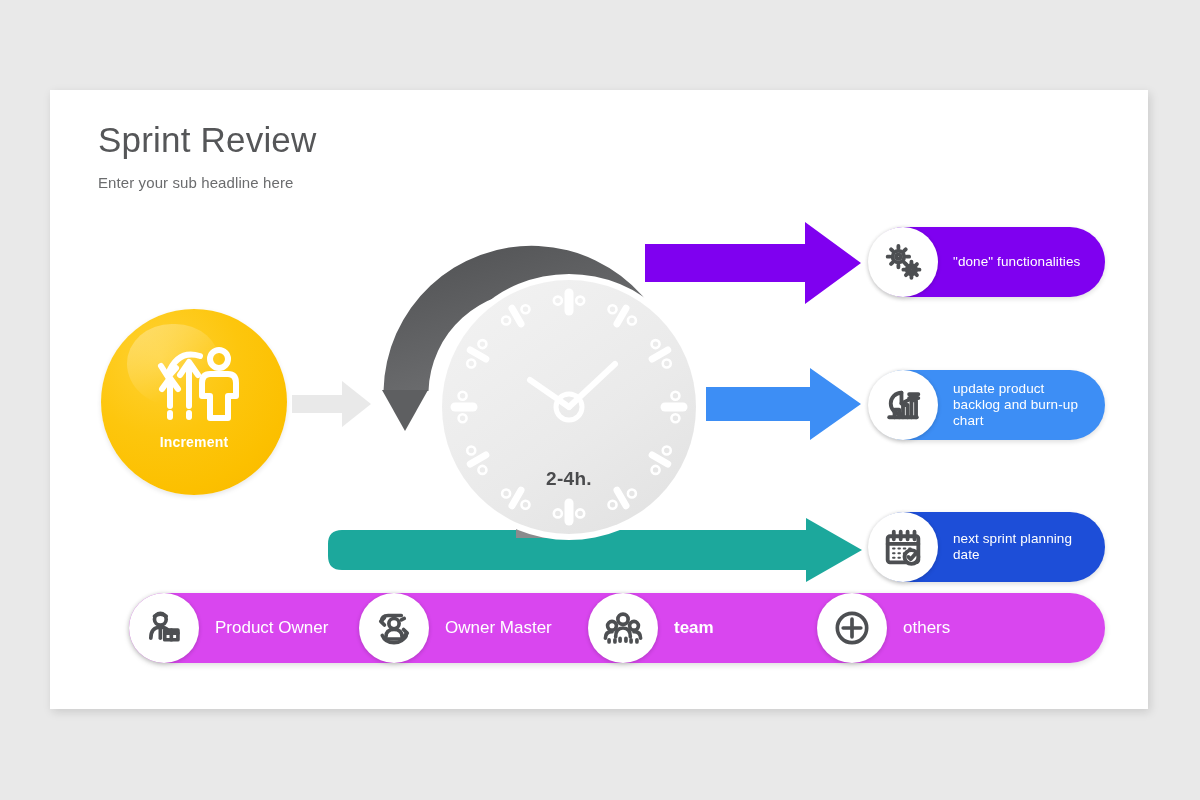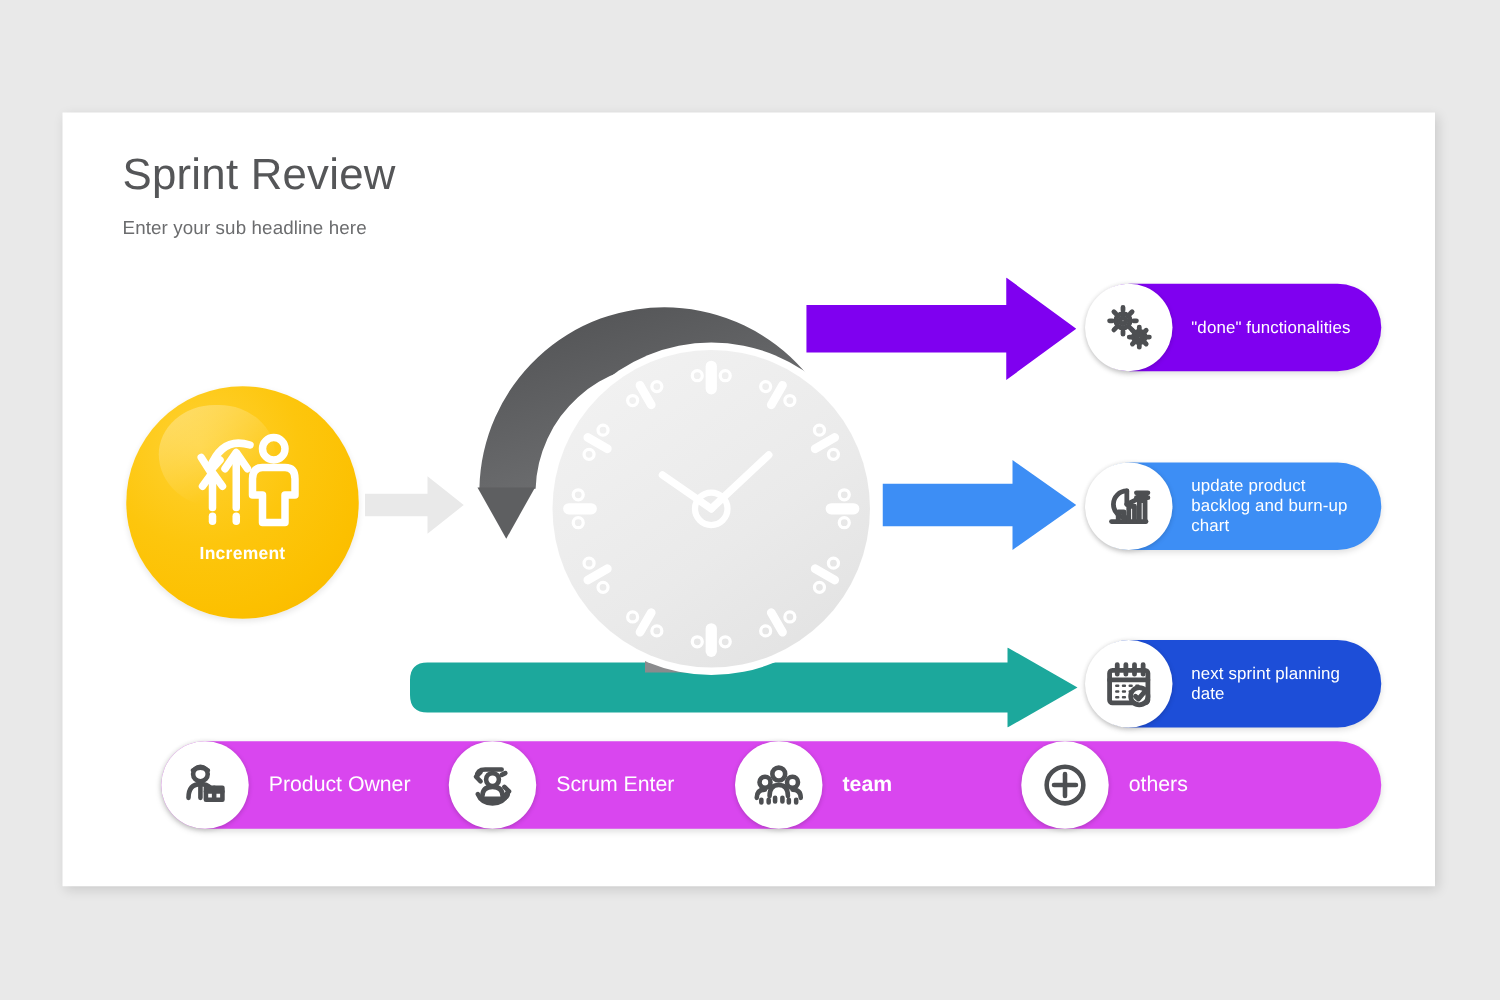--- a/index.html
+++ b/index.html
@@ -227,20 +227,21 @@
           <circle cx="91.4791791908894" cy="37.2506360322417" r="4" stroke-width="2.6" fill="none"></circle>
           <circle cx="123.81545443036109" cy="28.58615719559475" r="4" stroke-width="2.6" fill="none"></circle>
         </g>
       <g stroke="#ffffff" stroke-width="6" stroke-linecap="round" fill="none">
         <path d="M135 135 L96 108"></path>
         <path d="M135 135 L181 92"></path>
       </g>
       <circle cx="135" cy="135" r="13" fill="none" stroke="#ffffff" stroke-width="5"></circle>
     </svg>
 
+    <div id="clock-text">2-4h.</div>
   </div>
 
   <svg class="flow-arrow" id="arrow-purple" viewBox="0 0 216 82">
     <path d="M0 22 L160 22 L160 0 L216 41 L160 82 L160 60 L0 60 Z" fill="#7f00f0"></path>
   </svg>
   <svg class="flow-arrow" id="arrow-blue" viewBox="0 0 155 72">
     <path d="M0 19 L104 19 L104 0 L155 36 L104 72 L104 53 L0 53 Z" fill="#3d8ef5"></path>
   </svg>
 
   <div class="pill" id="pill-done">
@@ -326,21 +327,21 @@
             <path d="M19 42 Q19 32 30 32 Q41 32 41 42"></path>
             <path d="M13 21 Q13 13 22 13 L40 13"></path>
             <path d="M17 16 L12 21 L17 26"></path>
             <path d="M47 37 Q47 45 38 45 L20 45"></path>
             <path d="M43 42 L48 37 L43 32"></path>
             <path d="M14 40 Q18 50 30 50 Q42 50 46 40"></path>
             <path d="M40 19 L44 17"></path>
           </g>
         </svg>
       </div>
-      <div class="role-label">Scrum Enter</div>
+      <div class="role-label">Owner Master</div>
     </div>
 
     <div class="role" id="role-2">
       <div class="role-icon">
         <svg viewBox="0 0 60 60" width="44" height="44">
           <g class="ico-stroke" stroke-width="2.6">
             <circle cx="30" cy="18" r="7"></circle>
             <path d="M20 42 Q20 30 30 30 Q40 30 40 42"></path>
             <circle cx="15" cy="27" r="6"></circle>
             <path d="M6 44 Q6 35 15 35"></path>

